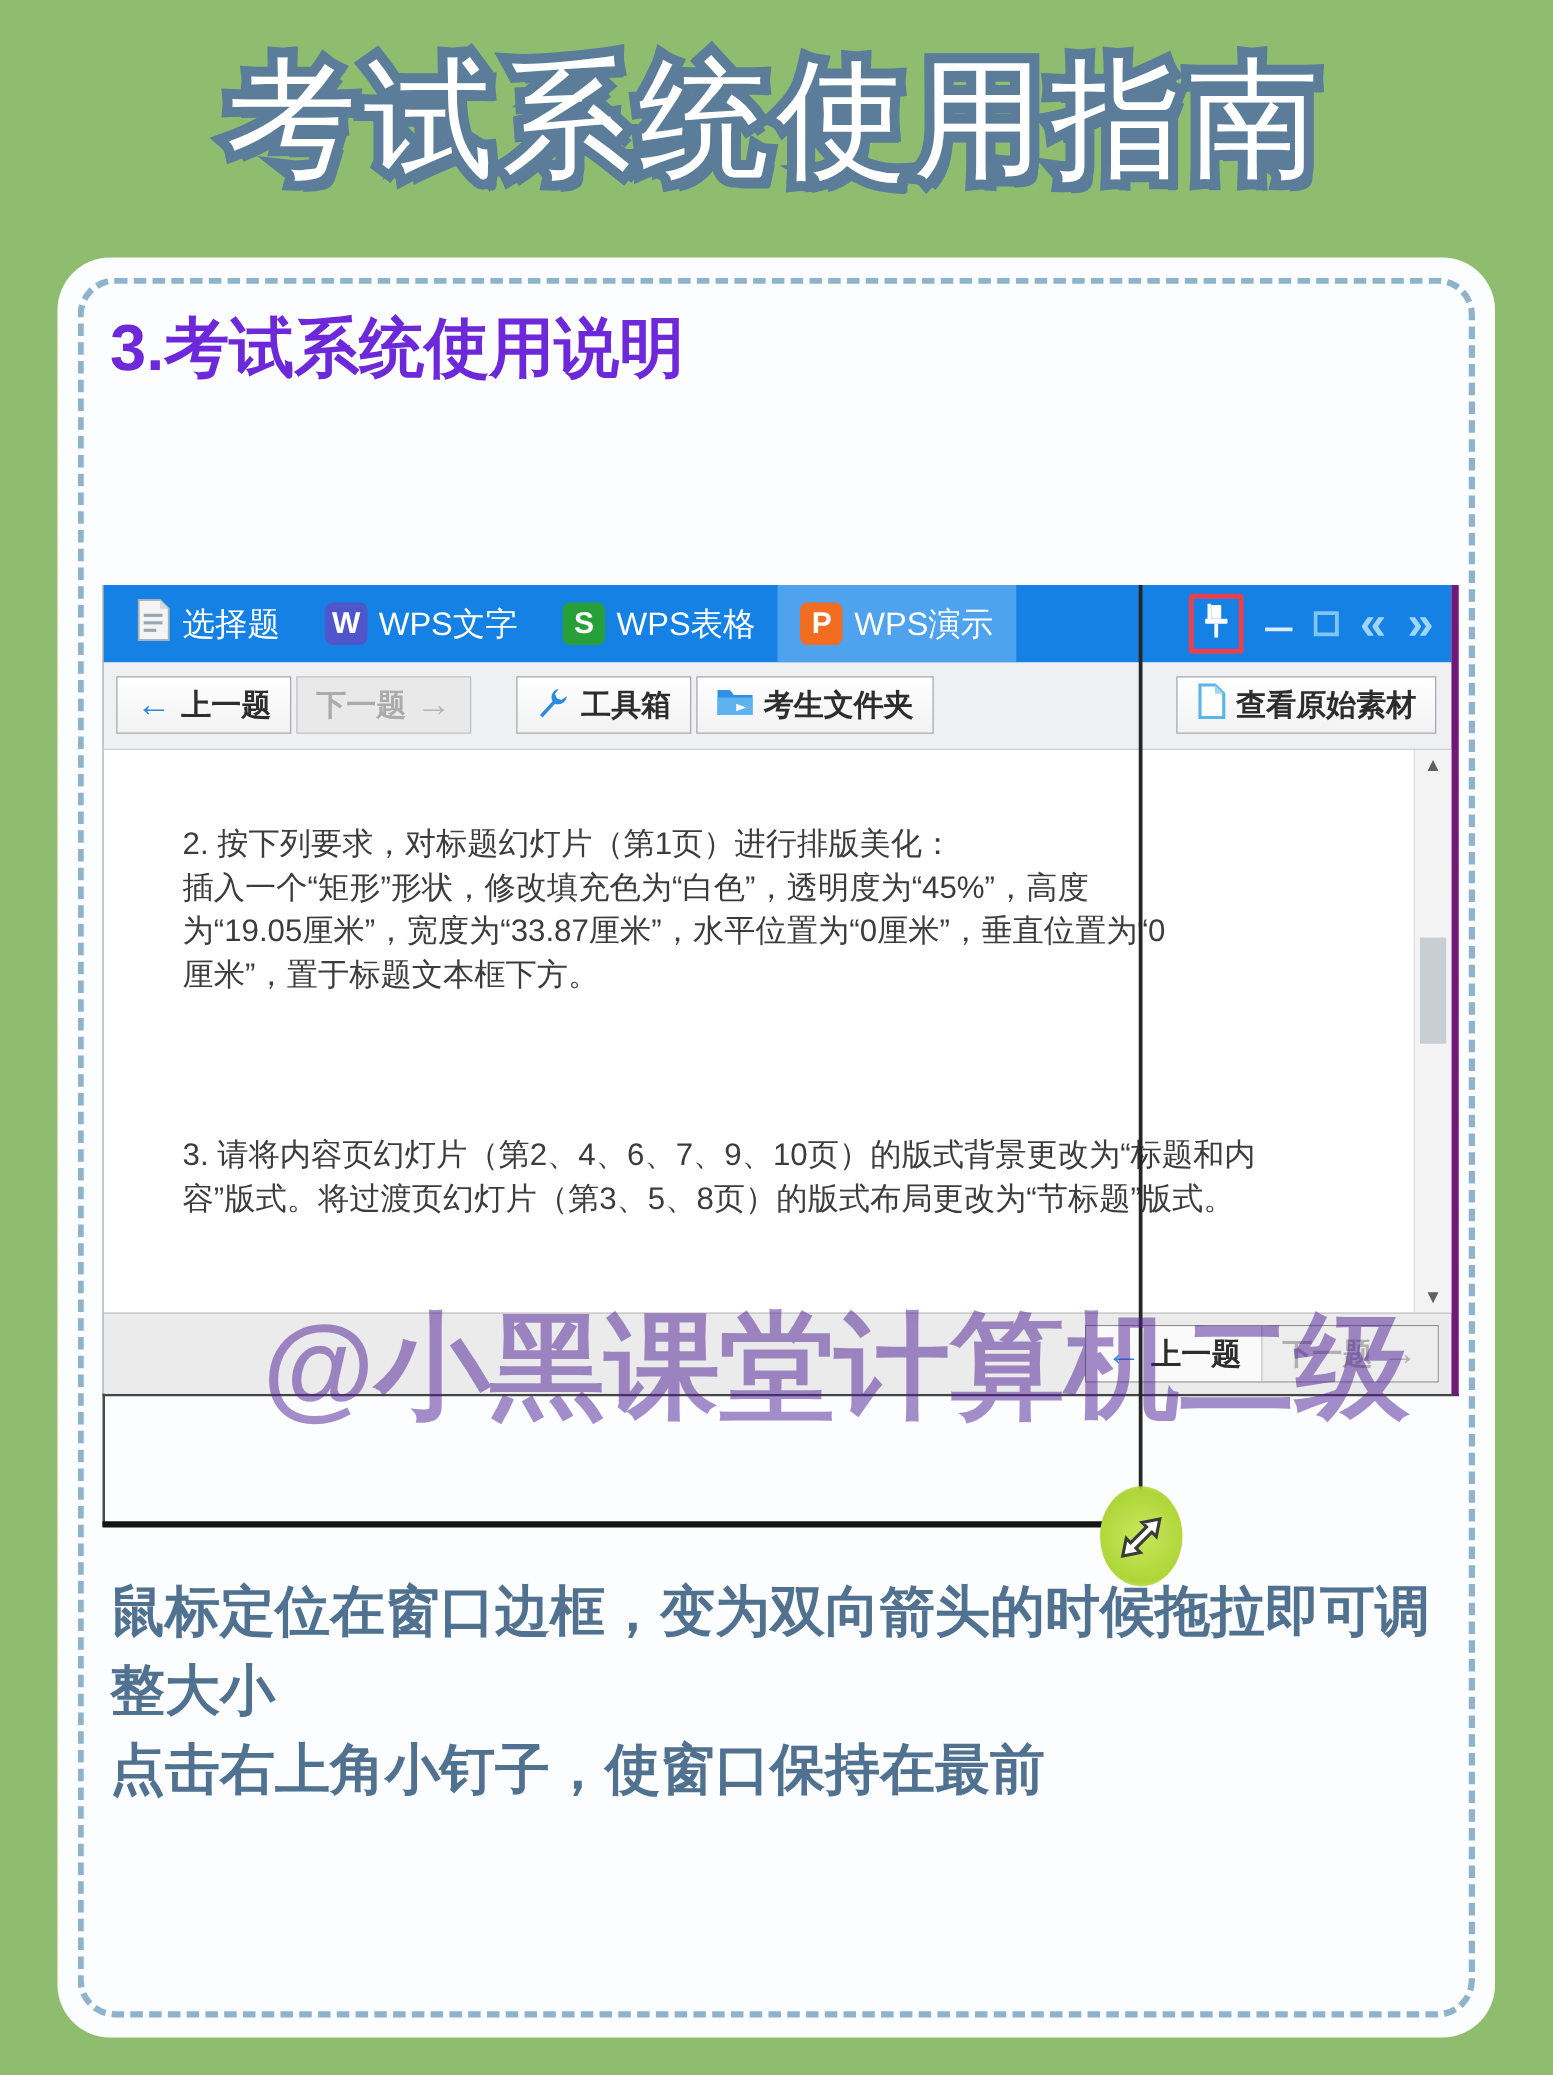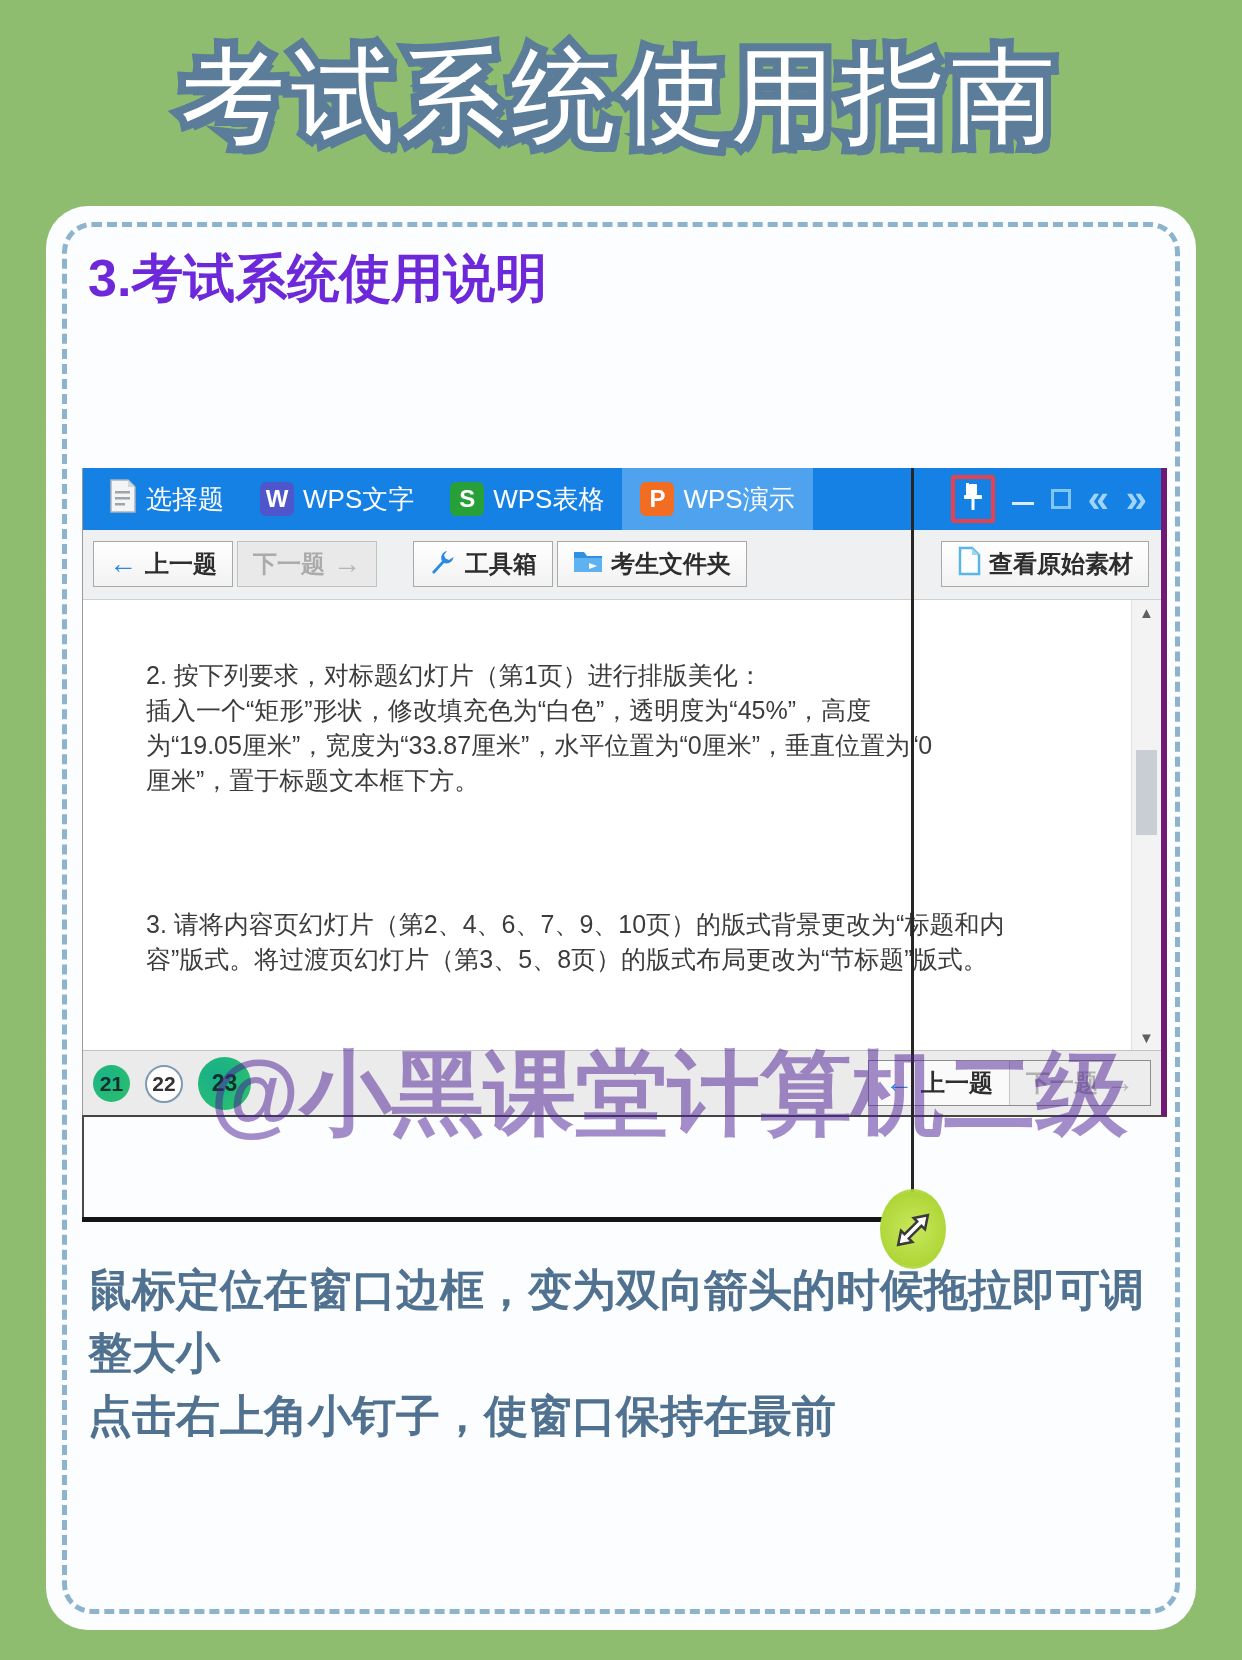--- a/index.html
+++ b/index.html
@@ -215,25 +215,20 @@
       </div>
     </div>
 
     <div class="scrollbar">
       <div class="scroll-arrow scroll-up">▲</div>
       <div class="scroll-thumb"></div>
       <div class="scroll-arrow scroll-down">▼</div>
     </div>
 
     <div class="statusbar">
-      <div class="qnums">
-        <div class="qnum done">21</div>
-        <div class="qnum current">22</div>
-        <div class="qnum large">23</div>
-      </div>
       <div class="nav-group">
         <div class="nav-btn">
           <span class="arrow">←</span>
           <span>上一题</span>
         </div>
         <div class="nav-btn disabled">
           <span>下一题</span>
           <span class="arrow">→</span>
         </div>
       </div>

